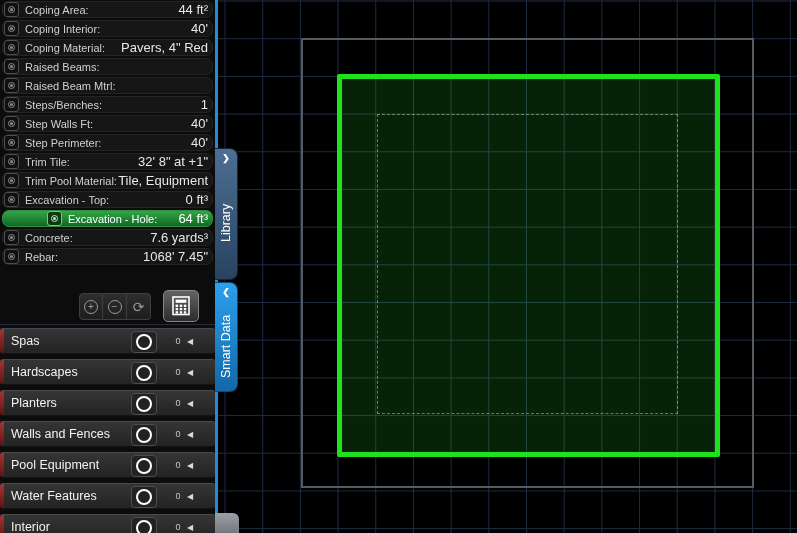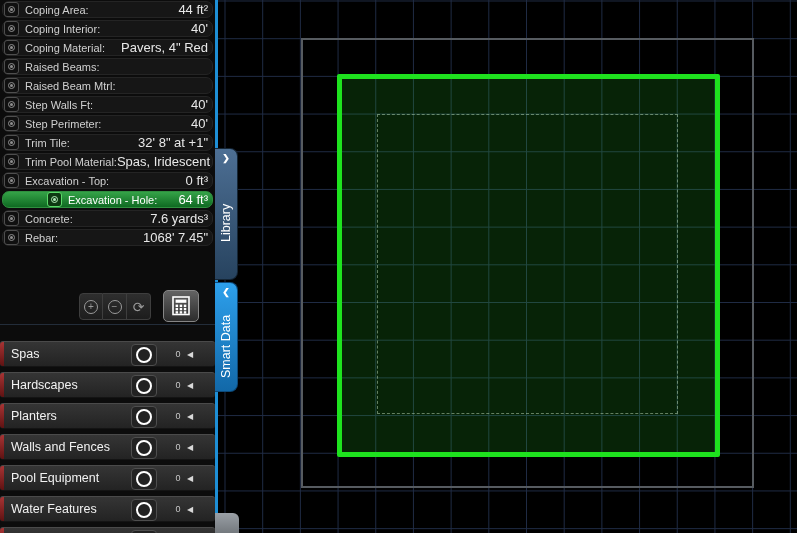--- a/index.html
+++ b/index.html
@@ -36,21 +36,21 @@
   .tool-btn.last{border-radius:0 4px 4px 0;}
   .circ{display:inline-flex;width:14px;height:14px;border:1px solid #9a9a9a;border-radius:50%;
         align-items:center;justify-content:center;font-size:10px;line-height:1;color:#9a9a9a;box-sizing:border-box;}
   .rot{font-size:14px;line-height:1;color:#9a9a9a;}
   #calc-btn{margin-left:12px;width:36px;height:32px;border-radius:5px;
             background:linear-gradient(#636363,#2c2c2c);border:1px solid #868686;
             display:flex;align-items:center;justify-content:center;padding:0;cursor:pointer;box-sizing:border-box;}
 
   
   #category-list{position:absolute;top:324px;left:0;right:0;bottom:0;overflow:hidden;
-                 border-top:1px solid #232d3a;padding-top:16px;}
+                 border-top:1px solid #232d3a;padding-top:3px;}
   .c-row{position:relative;height:26px;margin:0 0 5px 0;width:215px;box-sizing:border-box;
          background:linear-gradient(180deg,#353535,#232323);
          border-top:1px solid #4a4a4a;border-bottom:1px solid #141414;
          border-radius:3px;display:flex;align-items:center;}
   .c-stripe{position:absolute;left:0;top:0;bottom:0;width:4px;
             background:linear-gradient(180deg,#a83434,#5f1212);border-radius:3px 0 0 3px;}
   .c-label{margin-left:11px;font-size:12.5px;color:#f2f2f2;white-space:nowrap;}
   .c-knob{position:absolute;left:131px;top:2px;width:26px;height:22px;background:#222222;
           border:1px solid #4e4e4e;border-radius:4px;display:flex;align-items:center;
           justify-content:center;box-sizing:border-box;cursor:pointer;}
@@ -124,20 +124,27 @@
           <span class="m-icon">
             <span class="eye"></span>
           </span>
           <span class="m-label">Raised Beam Mtrl:</span>
           <span class="m-value"></span>
         </div>
         <div class="m-row">
           <span class="m-icon">
             <span class="eye"></span>
           </span>
+          <span class="m-label">Steps/Benches:</span>
+          <span class="m-value">1</span>
+        </div>
+        <div class="m-row">
+          <span class="m-icon">
+            <span class="eye"></span>
+          </span>
           <span class="m-label">Step Walls Ft:</span>
           <span class="m-value">40'</span>
         </div>
         <div class="m-row">
           <span class="m-icon">
             <span class="eye"></span>
           </span>
           <span class="m-label">Step Perimeter:</span>
           <span class="m-value">40'</span>
         </div>
@@ -146,21 +153,21 @@
             <span class="eye"></span>
           </span>
           <span class="m-label">Trim Tile:</span>
           <span class="m-value">32' 8" at +1"</span>
         </div>
         <div class="m-row">
           <span class="m-icon">
             <span class="eye"></span>
           </span>
           <span class="m-label">Trim Pool Material:</span>
-          <span class="m-value">Spas, Iridescent</span>
+          <span class="m-value">Tile, Equipment</span>
         </div>
         <div class="m-row">
           <span class="m-icon">
             <span class="eye"></span>
           </span>
           <span class="m-label">Excavation - Top:</span>
           <span class="m-value">0 ft³</span>
         </div>
         <div class="m-row hl">
           <span class="m-icon">

